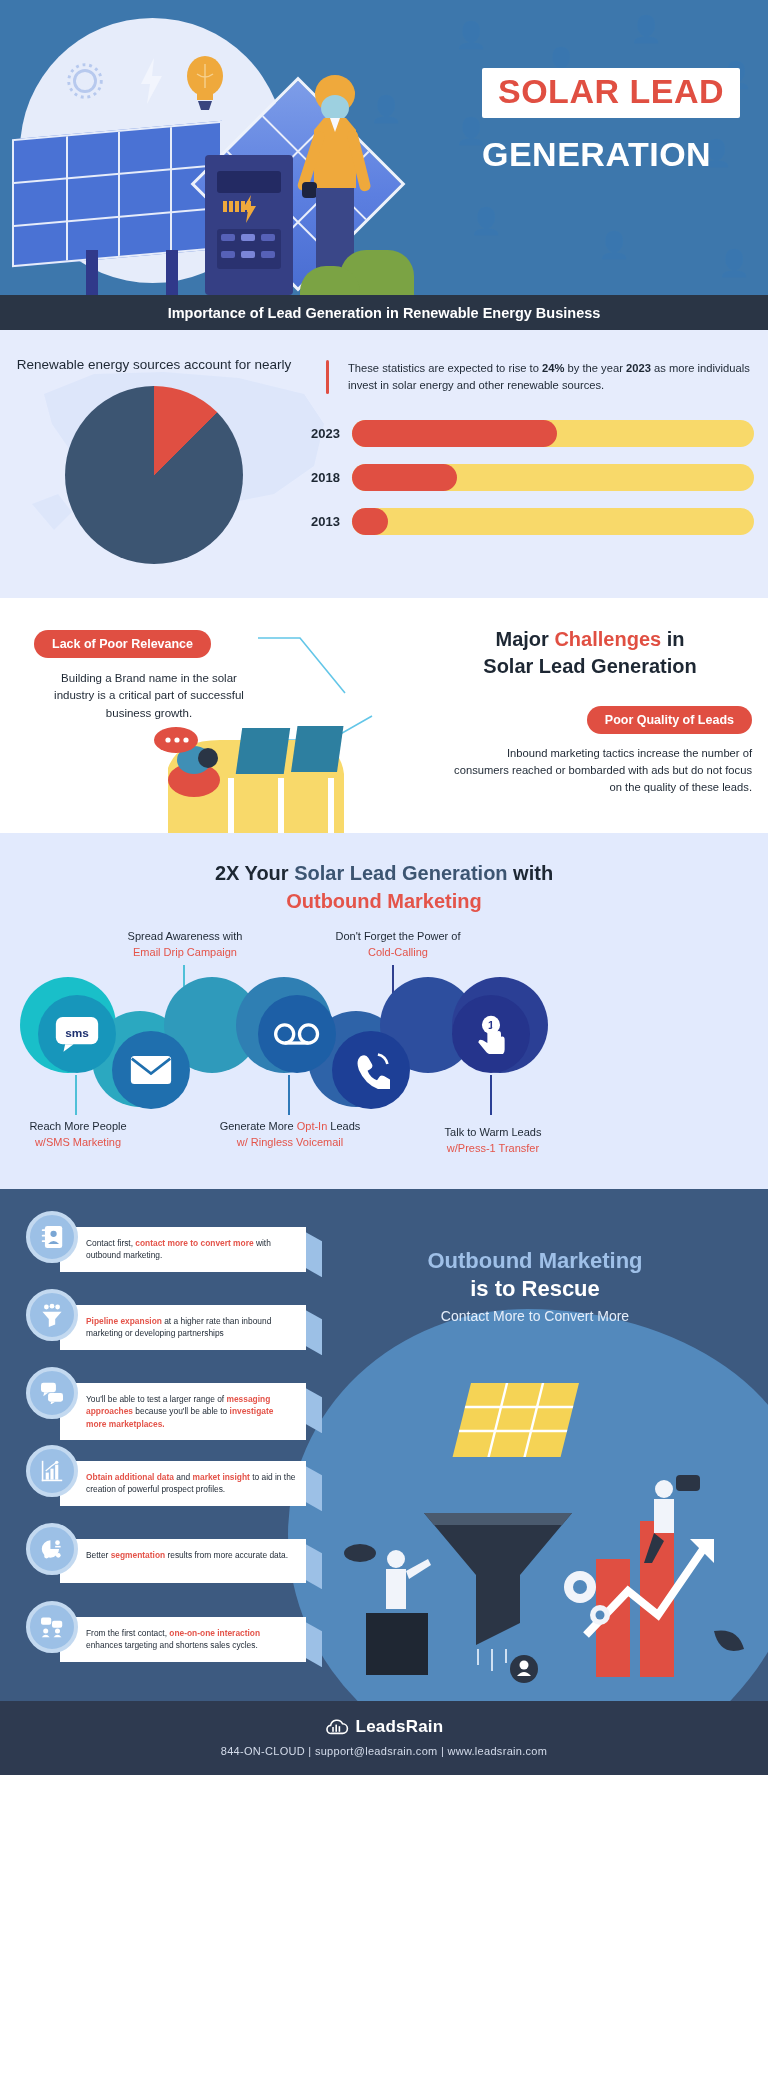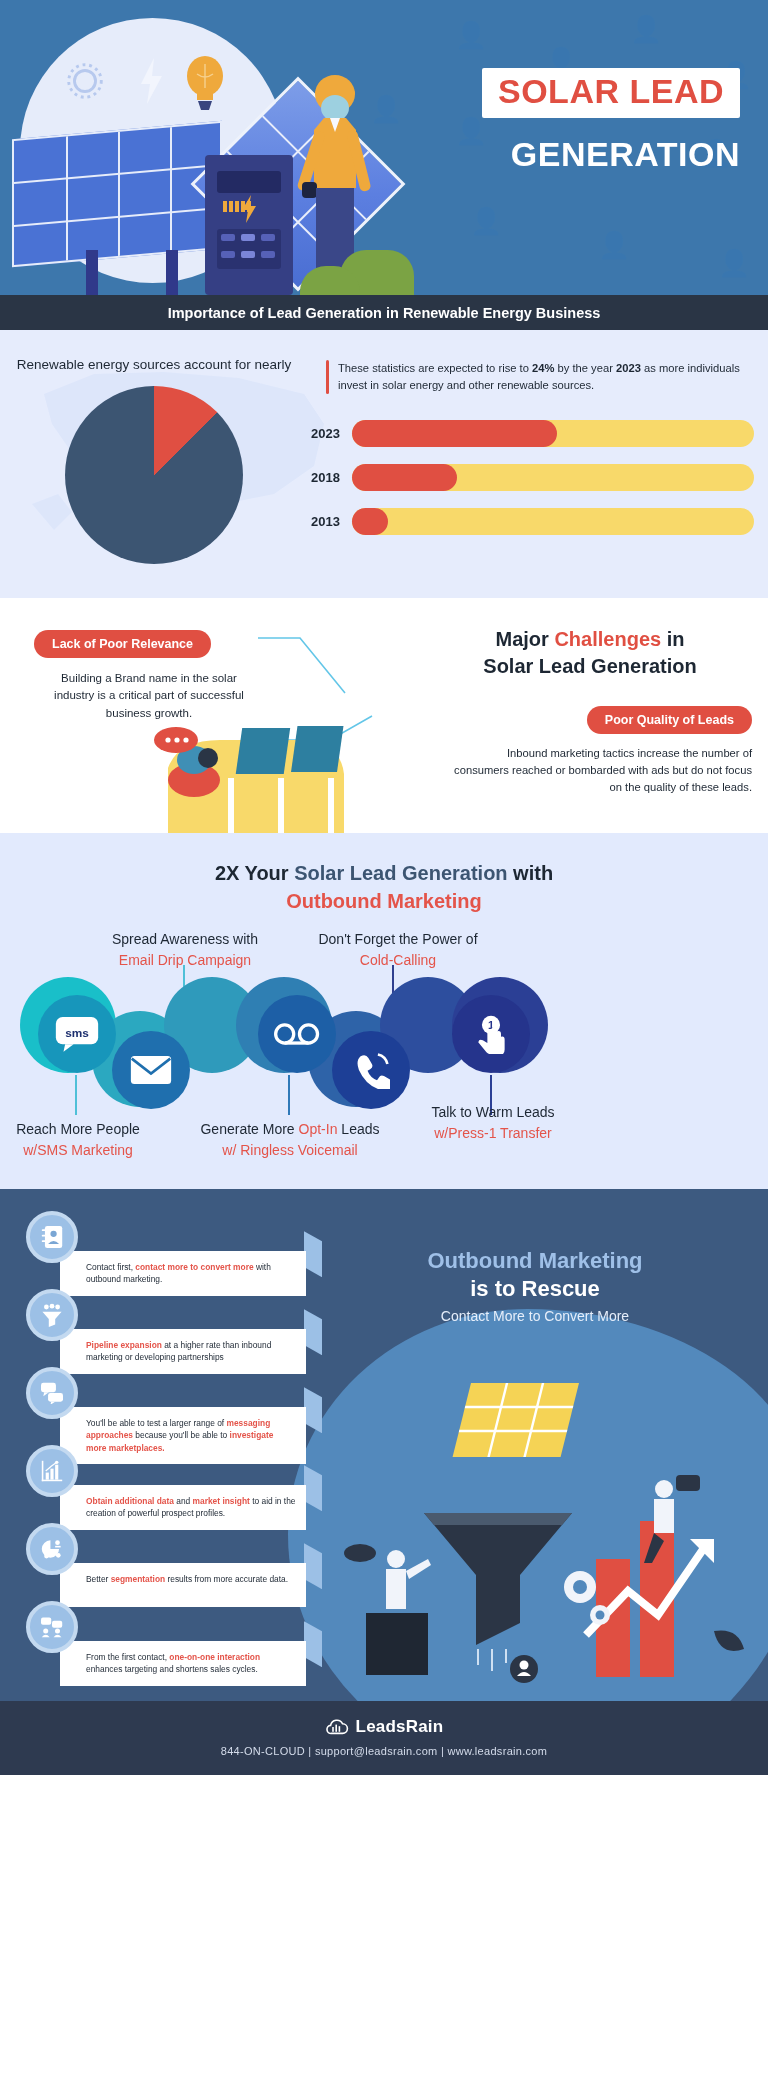--- a/index.html
+++ b/index.html
@@ -68,21 +68,21 @@
   .box-screen { position:absolute; left:12px; top:16px; width:64px; height:22px; background:#232a63; border-radius:3px; }
   .box-keys { position:absolute; left:12px; top:74px; width:64px; height:40px; background:#2a3270; border-radius:3px; }
   .key { position:absolute; width:14px; height:7px; background:#5661b7; border-radius:2px; }
   .bolt-box { position:absolute; left:36px; top:40px; width:16px; height:28px; }
 
   .worker { position:absolute; left:290px; top:60px; width:90px; height:235px; }
   .bush { position:absolute; background:#7ba344; border-radius: 26px 26px 0 0; }
 
   .hero-title {
     position: absolute; right: 28px; top: 68px;
-    text-align: right;
+    text-align: left;
   }
   .title-box {
     background: #ffffff;
     padding: 6px 16px 8px;
     display: inline-block;
     border-radius: 2px;
   }
   .title-box .t1 {
     font-size: 34px; font-weight: bold; color: #e04f42;
     letter-spacing: 0.5px; line-height: 1.05;
@@ -119,21 +119,21 @@
   .donut-hole {
     position:absolute; left:36px; top:36px;
     width: 106px; height: 106px; border-radius: 50%;
     background: #e6ecfc;
     display:flex; flex-direction:column; align-items:center; justify-content:center;
   }
   .donut-pct { font-size: 27px; font-weight: bold; color: #e04f42; line-height:1; }
   .donut-lbl { font-size: 10px; font-weight: bold; letter-spacing:.3px; line-height:1.2; margin-top:4px; text-align:center; }
 
   .stats-right { flex: 1; padding-right: 14px; }
-  .note { display: flex; gap: 9px; padding-top: 4px; padding-left: 26px; }
+  .note { display: flex; gap: 19px; padding-top: 4px; padding-left: 26px; }
   .note-bar { width: 3px; background: #e04f42; flex: none; border-radius:2px; }
   .note-txt { font-size: 11.2px; line-height: 1.5; }
   .note-txt b { font-weight: bold; }
 
   .bars { margin-top: 26px; }
   .bar-row { display:flex; align-items:center; margin-bottom: 17px; }
   .bar-year { width: 52px; font-size: 13px; font-weight: bold; text-align: right; padding-right: 12px; }
   .bar-track {
     position: relative; flex: 1; height: 27px;
     background: #f8d96a; border-radius: 14px;
@@ -163,21 +163,21 @@
   
   .channels { background:#e2eafd; padding: 26px 0 30px; position:relative; }
   .ch-title { text-align:center; font-size: 20px; font-weight:bold; line-height:1.4; }
   .ch-title .blue { color:#3c5572; }
   .ch-title .red { color:#e4544a; }
 
   .chain { position:relative; height: 230px; margin-top: 14px; }
   .blob { position:absolute; border-radius: 50%; }
   .node { position:absolute; border-radius:50%; display:flex; align-items:center; justify-content:center; }
   .tick { position:absolute; width:2px; }
-  .cap { position:absolute; text-align:center; font-size:14px; line-height:1.45; }
+  .cap { position:absolute; text-align:center; font-size:11px; line-height:1.45; }
   .cap .red { color:#e4544a; }
 
   
   .rescue { position:relative; background:#3d5a80; padding: 18px 0 26px; overflow:hidden; }
   .rescue-blob { position:absolute; right:-40px; top:120px; width:520px; height:470px; background:#5389bc; border-radius:46% 54% 50% 50% / 48% 42% 58% 52%; }
   .rescue-head { position:absolute; right: 18px; top: 58px; width: 430px; text-align:center; }
   .rescue-head .l1 { font-size: 22px; font-weight:bold; color:#9fc0e8; line-height:1.25; }
   .rescue-head .l2 { font-size: 22px; font-weight:bold; color:#ffffff; line-height:1.3; }
   .rescue-head .l3 { font-size: 14px; color:#e6eefa; margin-top: 5px; }
 
@@ -185,21 +185,20 @@
   .bullet { position:relative; height: 74px; margin-bottom: 4px; }
   .b-icon {
     position:absolute; left:4px; top:4px; width:52px; height:52px; border-radius:50%;
     background:#9cc0e6; border:4px solid #c3d9f0;
     display:flex; align-items:center; justify-content:center; z-index:3;
   }
   .b-box {
     position:absolute; left:38px; top:20px; right:16px;
     background:#fff; padding: 10px 10px 10px 26px;
     min-height: 44px;
-    margin-top: 24px;
   }
   .b-box .txt { font-size: 8.4px; line-height:1.45; }
   .b-box .red { color:#e4544a; font-weight:bold; }
   .b-shadow {
     position:absolute; right:0; top:24px; width:18px; height:46px;
     background:#9cc0e6; clip-path: polygon(0 0, 100% 22%, 100% 100%, 0 78%);
   }
 
   .rescue-art { position:absolute; right: 10px; bottom: 8px; width: 430px; height: 330px; }
 
@@ -472,21 +471,21 @@
       <i class="tick" style="left:490px;top:146px;height:40px;background:#2b3f95;"></i>
 
       <div class="cap" style="left:8px;top:190px;width:140px;">
         <span>Reach More People</span><br>
         <span class="red">w/SMS Marketing</span>
       </div>
       <div class="cap" style="left:200px;top:190px;width:180px;">
         <span>Generate More </span><span class="red">Opt-In</span><span> Leads</span><br>
         <span class="red">w/ Ringless Voicemail</span>
       </div>
-      <div class="cap" style="left:418px;top:173px;width:150px;">
+      <div class="cap" style="left:418px;top:196px;width:150px;">
         <span>Talk to Warm Leads</span><br>
         <span class="red">w/Press-1 Transfer</span>
       </div>
     </div>
   </section>
 
   <section class="rescue">
     <div class="rescue-blob"></div>
 
     <div class="rescue-head">

